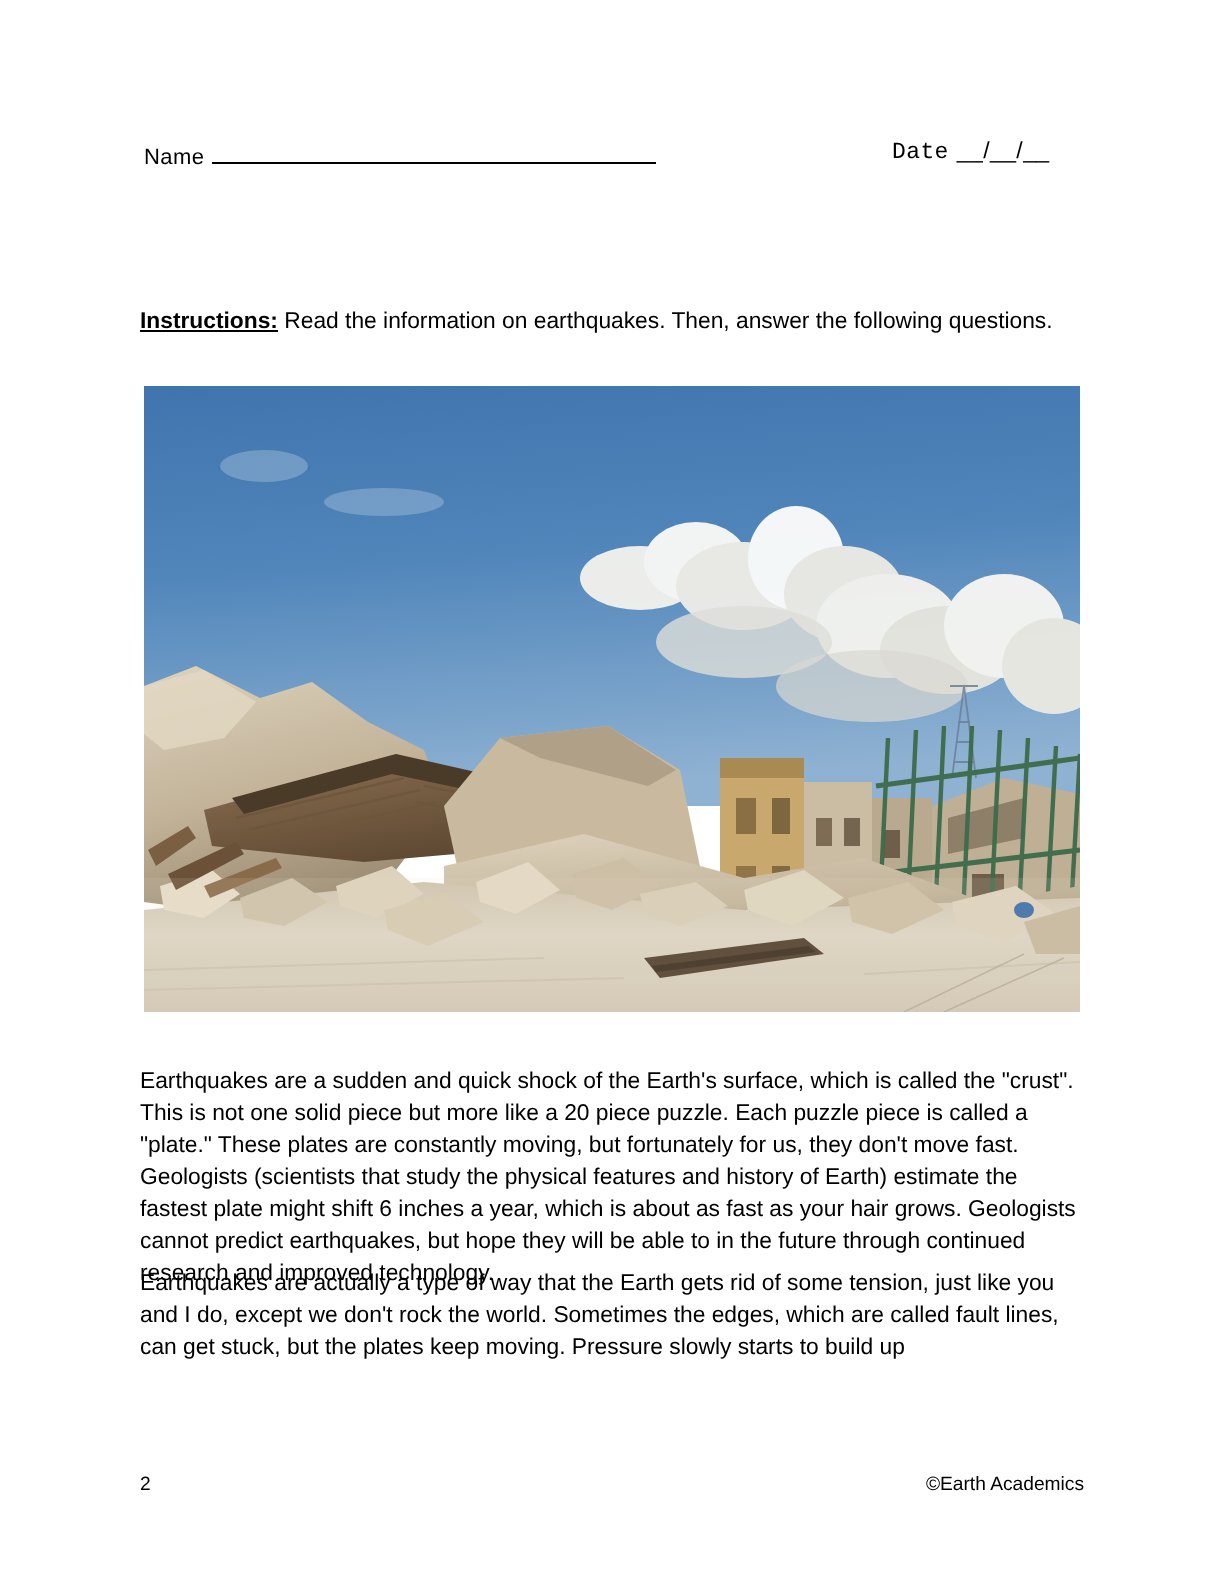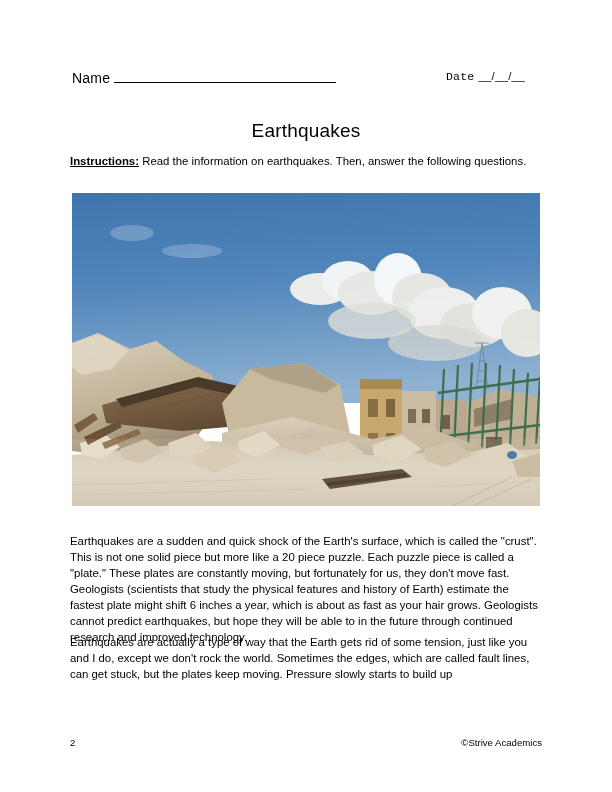--- a/index.html
+++ b/index.html
@@ -27,21 +27,21 @@
   .header-row {
     position: absolute;
     left: 72px;
     top: 70px;
     width: 468px;
     height: 20px;
     display: flex;
     align-items: baseline;
   }
   .name-label {
-    font-size: 14px;
+    font-size: 11px;
     letter-spacing: 0.2px;
     white-space: nowrap;
   }
   .name-rule {
     display: inline-block;
     width: 222px;
     border-bottom: 1.4px solid #000;
     margin-left: 4px;
     height: 11px;
   }
@@ -127,21 +127,20 @@
 
   <div class="header-row">
     <span class="name-label">Name</span>
     <span class="name-rule"></span>
     <span class="date-group">
       <span class="date-label">Date</span>
       <span class="date-blanks">__/__/__</span>
     </span>
   </div>
 
-  <h1 class="title">Earthquakes</h1>
 
   <p class="instructions"><b>Instructions:</b><span> Read the information on earthquakes. Then, answer the following questions.</span></p>
 
   <div class="photo-frame">
     <svg class="photo-svg" viewBox="0 0 468 313" preserveAspectRatio="none">
       <defs>
         <linearGradient id="skyGrad" x1="0" y1="0" x2="0.15" y2="1">
           <stop offset="0%" stop-color="#3f74ae"></stop>
           <stop offset="45%" stop-color="#5186bb"></stop>
           <stop offset="100%" stop-color="#8fb2d2"></stop>
@@ -278,16 +277,16 @@
       <rect x="0" y="246" width="468" height="67" fill="#e8dfcd" opacity="0.12"></rect>
     </svg>
   </div>
 
   <p class="body-text para1">Earthquakes are a sudden and quick shock of the Earth's surface, which is called the "crust". This is not one solid piece but more like a 20 piece puzzle. Each puzzle piece is called a "plate." These plates are constantly moving, but fortunately for us, they don't move fast. Geologists (scientists that study the physical features and history of Earth) estimate the fastest plate might shift 6 inches a year, which is about as fast as your hair grows. Geologists cannot predict earthquakes, but hope they will be able to in the future through continued research and improved technology.</p>
 
   <p class="body-text para2">Earthquakes are actually a type of way that the Earth gets rid of some tension, just like you and I do, except we don't rock the world. Sometimes the edges, which are called fault lines, can get stuck, but the plates keep moving. Pressure slowly starts to build up</p>
 
   <div class="footer">
     <span>2</span>
-    <span>©Strive Academics</span>
+    <span>©Earth Academics</span>
   </div>
 
 </div>
 
 </body></html>

